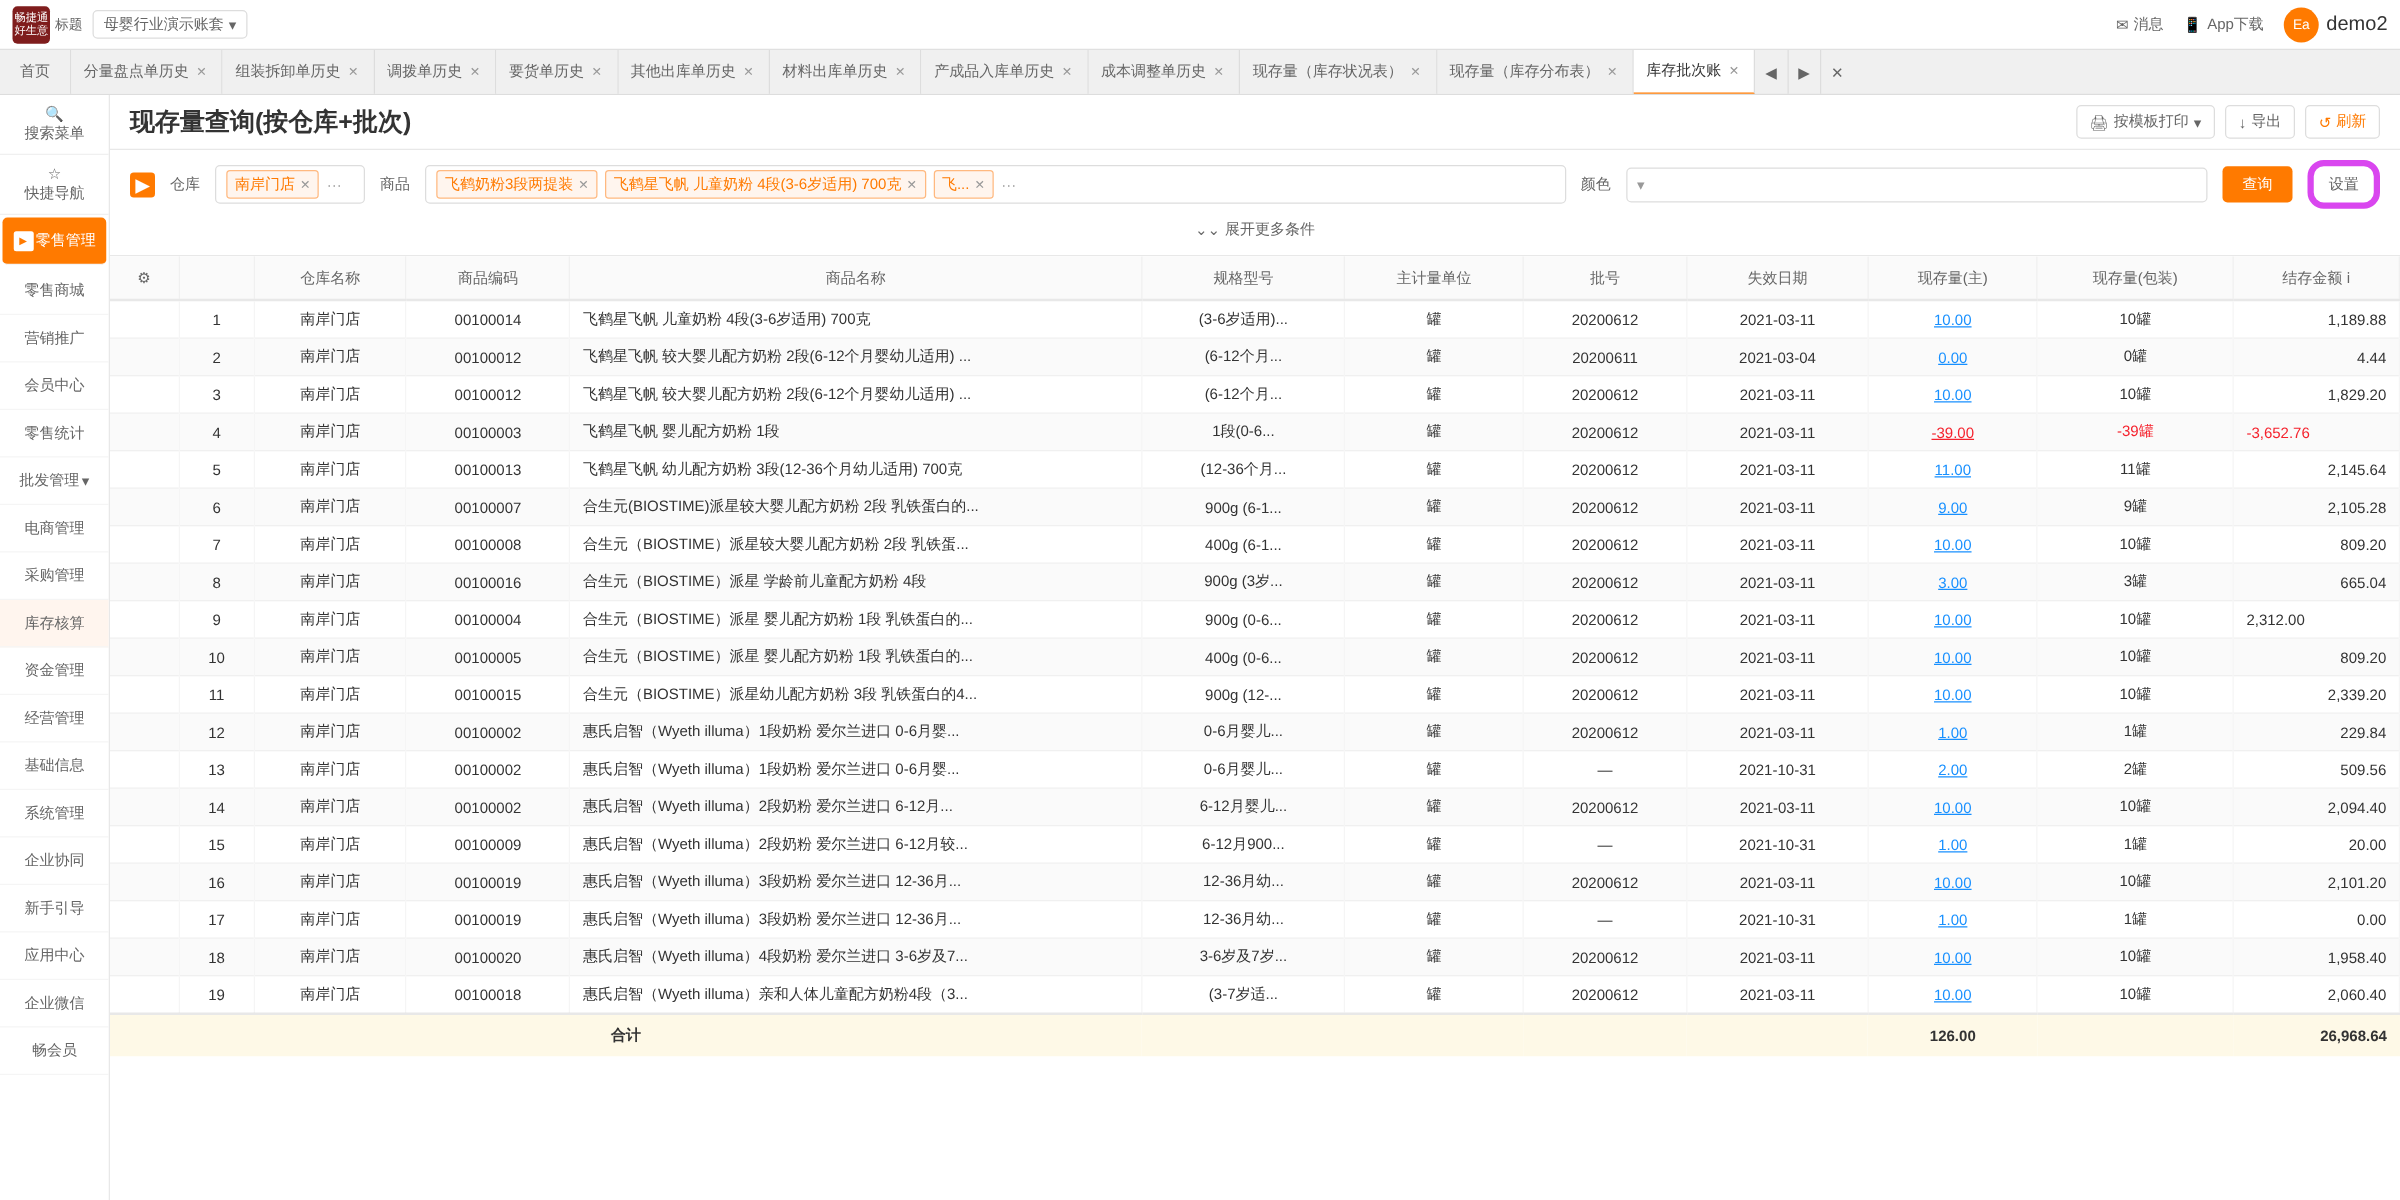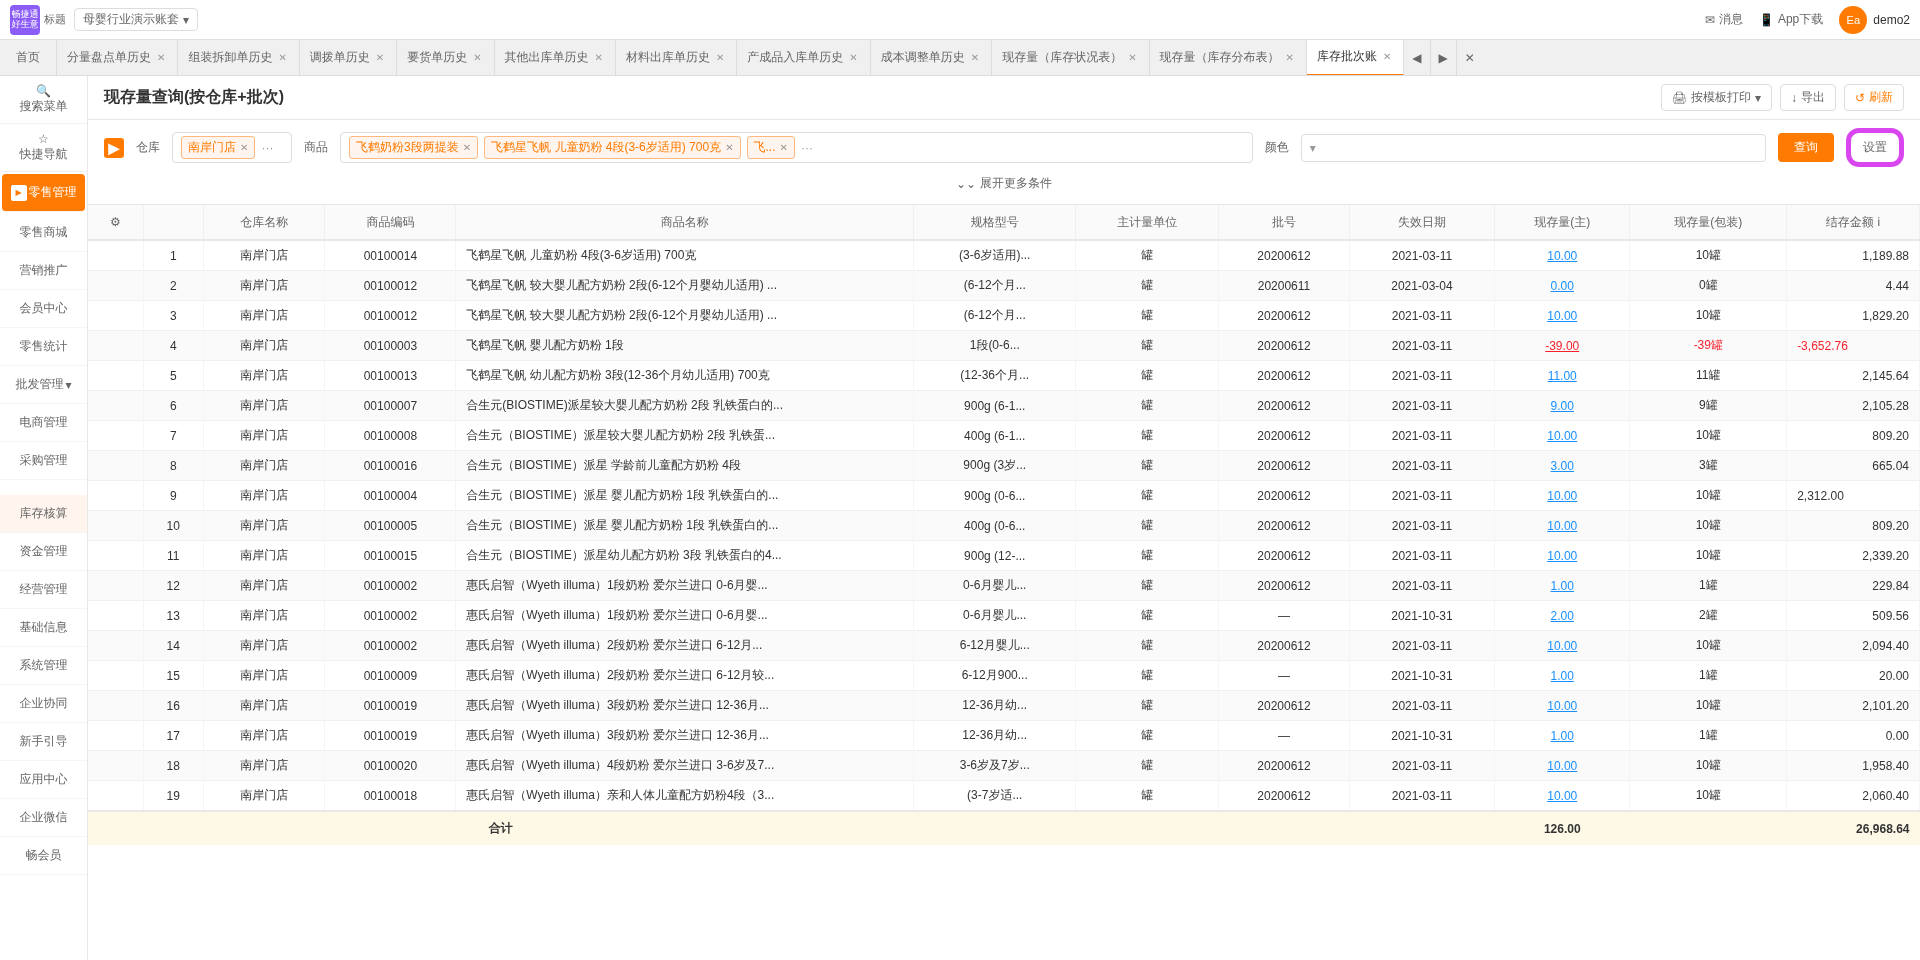--- a/index.html
+++ b/index.html
@@ -2,27 +2,27 @@
 <html><head>
   <meta charset="utf-8">
   <style>
     * { box-sizing: border-box; margin: 0; padding: 0; }
     body { font-family: 'Microsoft YaHei', Arial, sans-serif; font-size: 12px; background: #f5f5f5; color: #333; height: 960px; overflow: hidden; }
 
     
     .top-bar { display: flex; align-items: center; background: #fff; height: 40px; border-bottom: 1px solid #e0e0e0; padding: 0 10px; justify-content: space-between; }
     .top-bar-left { display: flex; align-items: center; gap: 8px; }
     .logo { display: flex; align-items: center; gap: 4px; }
-    .logo-icon { width: 30px; height: 30px; background: #8b5cf6; border-radius: 4px; display: flex; align-items: center; justify-content: center; color: white; font-size: 10px; }
+    .logo-icon { width: 30px; height: 30px; background: #7f1d1d; border-radius: 4px; display: flex; align-items: center; justify-content: center; color: white; font-size: 10px; }
     .logo-text { font-size: 11px; color: #666; }
     .breadcrumb-selector { display: flex; align-items: center; gap: 4px; border: 1px solid #ddd; border-radius: 4px; padding: 2px 8px; cursor: pointer; color: #666; font-size: 12px; }
     .top-bar-right { display: flex; align-items: center; gap: 16px; }
     .top-bar-btn { display: flex; align-items: center; gap: 4px; cursor: pointer; color: #666; font-size: 12px; }
     .avatar { width: 28px; height: 28px; border-radius: 50%; background: #ff7a00; color: white; display: flex; align-items: center; justify-content: center; font-size: 11px; }
-    .user-name { color: #333; font-size: 12px; cursor: pointer; }
+    .user-name { color: #333; font-size: 16px; cursor: pointer; }
 
     
     .tab-bar { display: flex; align-items: center; background: #f0f0f0; border-bottom: 1px solid #ddd; height: 36px; overflow: hidden; }
     .tab-home { padding: 0 16px; height: 36px; display: flex; align-items: center; color: #666; cursor: pointer; background: #f0f0f0; border-right: 1px solid #ddd; font-size: 12px; }
     .tab-item { padding: 12px 10px; height: 36px; display: flex; align-items: center; gap: 4px; color: #666; cursor: pointer; background: #f0f0f0; border-right: 1px solid #ddd; font-size: 12px; white-space: nowrap; }
     .tab-item.active { background: #fff; color: #333; border-bottom: 2px solid #ff7a00; }
     .tab-close { color: #999; font-size: 10px; cursor: pointer; padding: 2px; }
     .tab-nav-btn { padding: 0 8px; height: 36px; display: flex; align-items: center; cursor: pointer; color: #666; border-right: 1px solid #ddd; }
     .tab-close-all { padding: 0 8px; height: 36px; display: flex; align-items: center; cursor: pointer; color: #666; }
 
@@ -35,21 +35,21 @@
     .sidebar-quick { padding: 8px 6px; border-bottom: 1px solid #f0f0f0; text-align: center; color: #666; cursor: pointer; font-size: 12px; }
     .sidebar-item { padding: 10px 6px; text-align: center; cursor: pointer; font-size: 12px; color: #666; border-bottom: 1px solid #f5f5f5; }
     .sidebar-item.active { background: #ff7a00; color: white; border-radius: 4px; margin: 2px; }
     .sidebar-item-arrow { display: flex; align-items: center; justify-content: center; gap: 2px; }
 
     
     .content { flex: 1; display: flex; flex-direction: column; overflow: hidden; background: #f5f5f5; }
 
     
     .page-header { background: #fff; padding: 8px 16px; display: flex; align-items: center; justify-content: space-between; border-bottom: 1px solid #e8e8e8; }
-    .page-title { font-size: 16px; font-weight: bold; color: #333; text-align: right; }
+    .page-title { font-size: 20px; font-weight: bold; color: #333; text-align: right; }
     .page-actions { display: flex; align-items: center; gap: 8px; }
     .btn-print { display: flex; align-items: center; gap: 4px; border: 1px solid #ddd; border-radius: 4px; padding: 4px 10px; cursor: pointer; font-size: 12px; color: #666; background: #fff; }
     .btn-export { display: flex; align-items: center; gap: 4px; border: 1px solid #ddd; border-radius: 4px; padding: 4px 10px; cursor: pointer; font-size: 12px; color: #666; background: #fff; }
     .btn-refresh { display: flex; align-items: center; gap: 4px; border: 1px solid #ddd; border-radius: 4px; padding: 4px 10px; cursor: pointer; font-size: 12px; color: #ff7a00; background: #fff; }
 
     
     .filter-bar { background: #fff; padding: 8px 16px; border-bottom: 1px solid #e8e8e8; }
     .filter-row { display: flex; align-items: center; gap: 12px; flex-wrap: nowrap; }
     .filter-label { color: #666; font-size: 12px; white-space: nowrap; }
     .filter-tag-container { display: flex; align-items: center; gap: 6px; flex-wrap: wrap; flex: 1; border: 1px solid #ddd; border-radius: 4px; padding: 3px 8px; min-height: 28px; }
@@ -181,21 +181,21 @@
     <div class="sidebar-item"><span>会员中心</span></div>
     <div class="sidebar-item"><span>零售统计</span></div>
     <div class="sidebar-item">
       <div class="sidebar-item-arrow">
         <span>批发管理</span>
         <span>▾</span>
       </div>
     </div>
     <div class="sidebar-item"><span>电商管理</span></div>
     <div class="sidebar-item"><span>采购管理</span></div>
-    <div class="sidebar-item" style="background:#fff5ee;margin-top:15px;"><span>库存核算</span></div>
+    <div class="sidebar-item" style="background:#fff5ee;"><span>库存核算</span></div>
     <div class="sidebar-item"><span>资金管理</span></div>
     <div class="sidebar-item"><span>经营管理</span></div>
     <div class="sidebar-item"><span>基础信息</span></div>
     <div class="sidebar-item"><span>系统管理</span></div>
     <div class="sidebar-item"><span>企业协同</span></div>
     <div class="sidebar-item"><span>新手引导</span></div>
     <div class="sidebar-item"><span>应用中心</span></div>
     <div class="sidebar-item"><span>企业微信</span></div>
     <div class="sidebar-item"><span>畅会员</span></div>
   </div>

